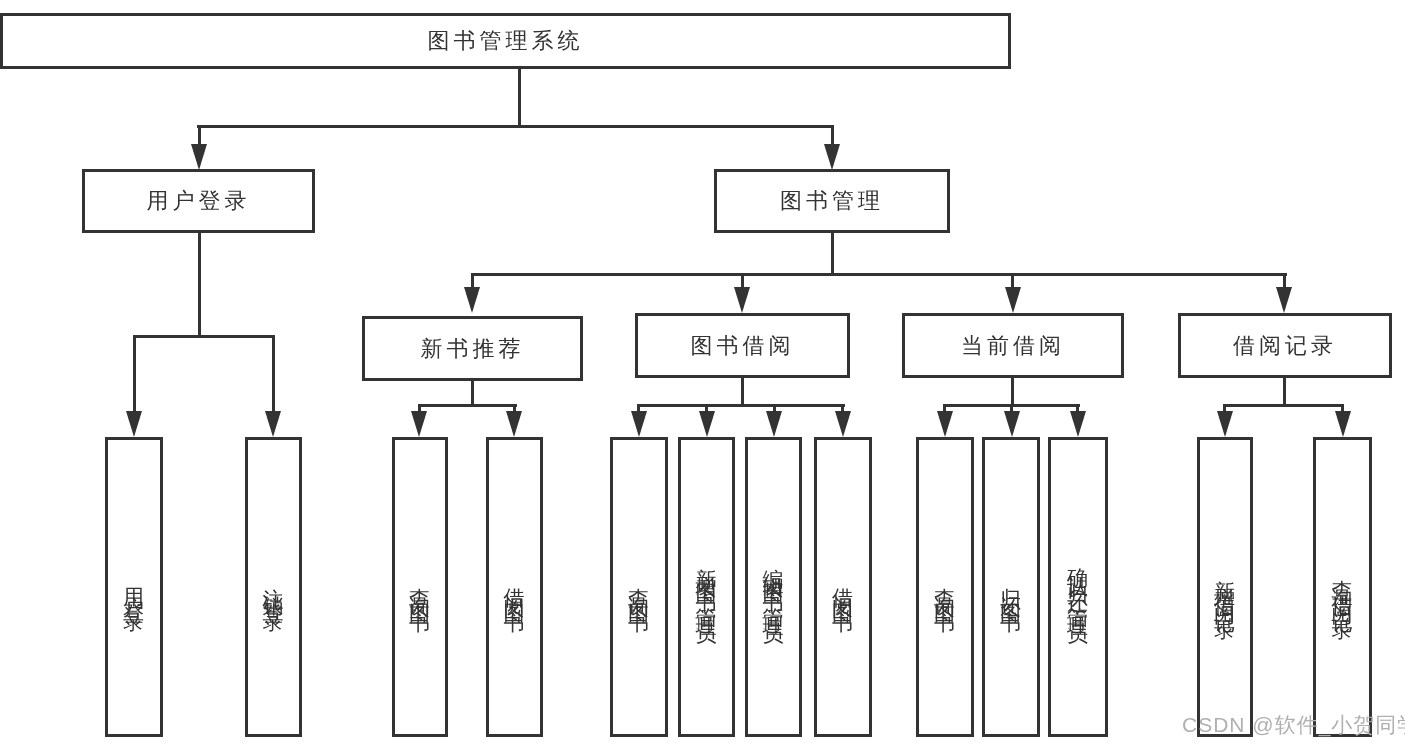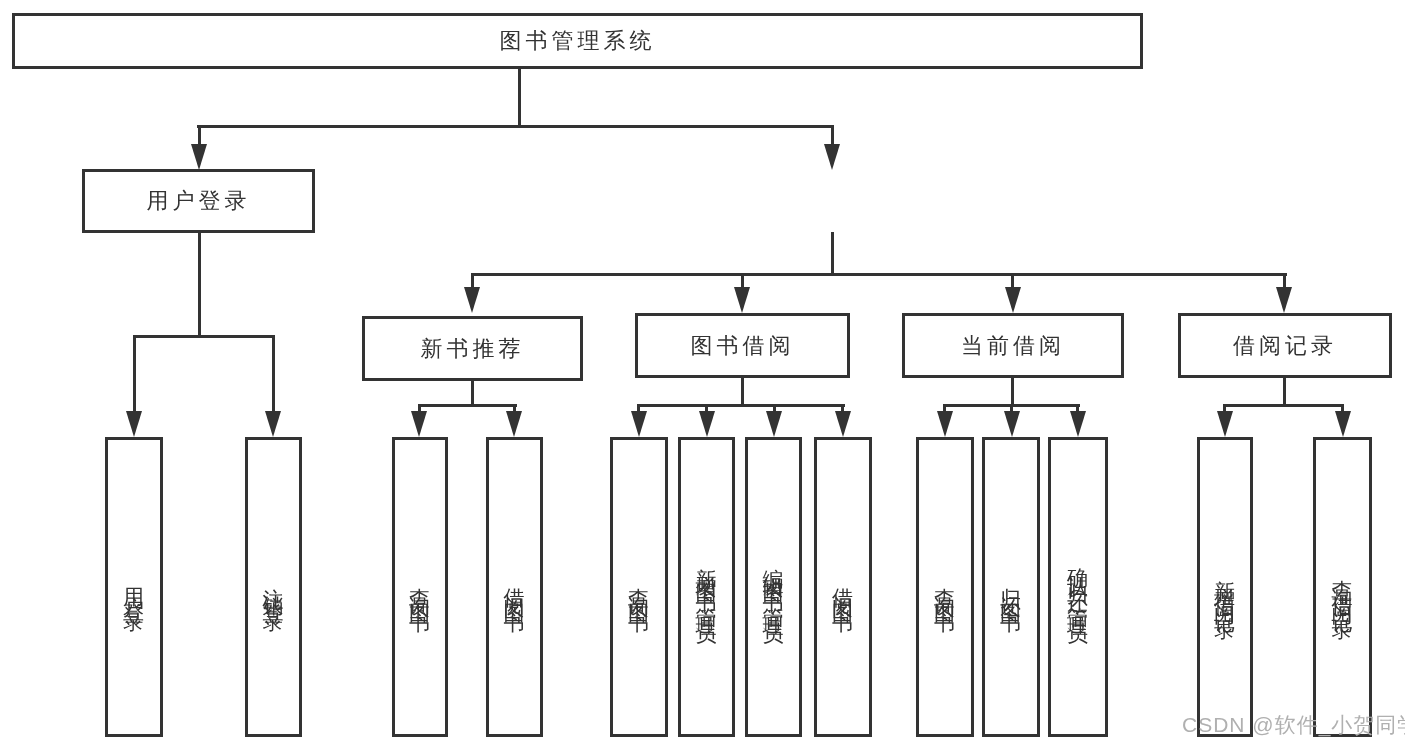--- a/index.html
+++ b/index.html
@@ -112,23 +112,24 @@
   <div class="vl" style="left:1076px;top:405px;height:8px"></div>
   <div class="arw" style="left:1070px;top:411px"></div>
 
   <div class="vl" style="left:1283px;top:377px;height:30px"></div>
   <div class="hl" style="left:1223px;top:404px;width:121px"></div>
   <div class="vl" style="left:1223px;top:405px;height:8px"></div>
   <div class="arw" style="left:1217px;top:411px"></div>
   <div class="vl" style="left:1341px;top:405px;height:8px"></div>
   <div class="arw" style="left:1335px;top:411px"></div>
 
-  <div class="box box-h" style="left:12px;top:13px;width:1131px;height:56px">图书管理系统</div>
+  <div class="box box-h" style="left:0;top:13px;width:1011px;height:56px">图书管理系统</div>
 
   <div class="box box-h" style="left:82px;top:169px;width:233px;height:64px">用户登录</div>
+  <div class="box box-h" style="left:714px;top:169px;width:236px;height:64px">图书管理</div>
 
   <div class="box box-h" style="left:362px;top:316px;width:221px;height:65px">新书推荐</div>
   <div class="box box-h" style="left:902px;top:313px;width:222px;height:65px">当前借阅</div>
   <div class="box box-h" style="left:635px;top:313px;width:215px;height:65px">图书借阅</div>
   <div class="box box-h" style="left:1178px;top:313px;width:214px;height:65px">借阅记录</div>
 
   <div class="box box-v" style="left:105px;width:58px">
     <span class="vtext">用户登录</span>
   </div>
   <div class="box box-v" style="left:245px;width:57px">

